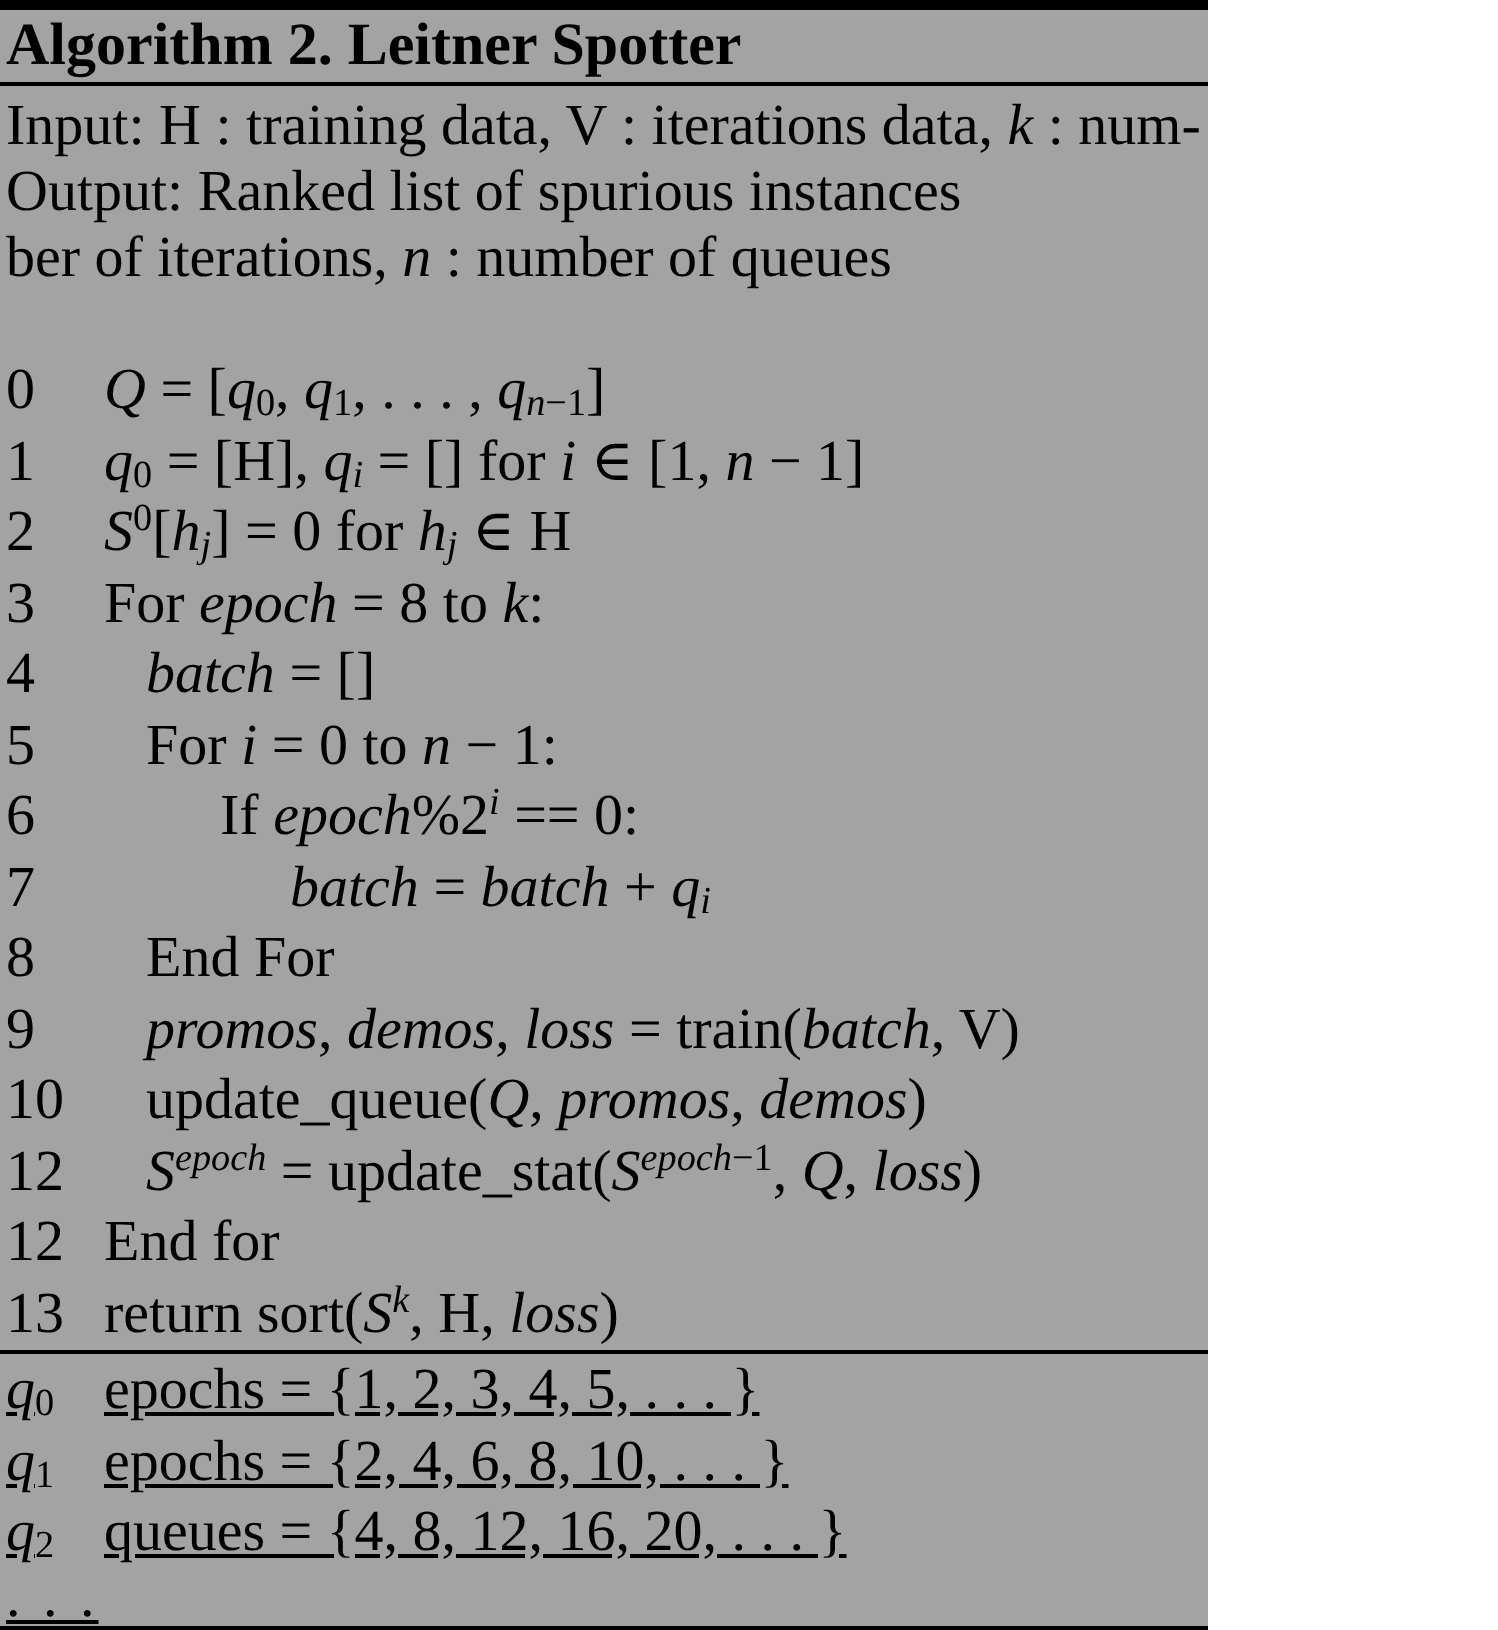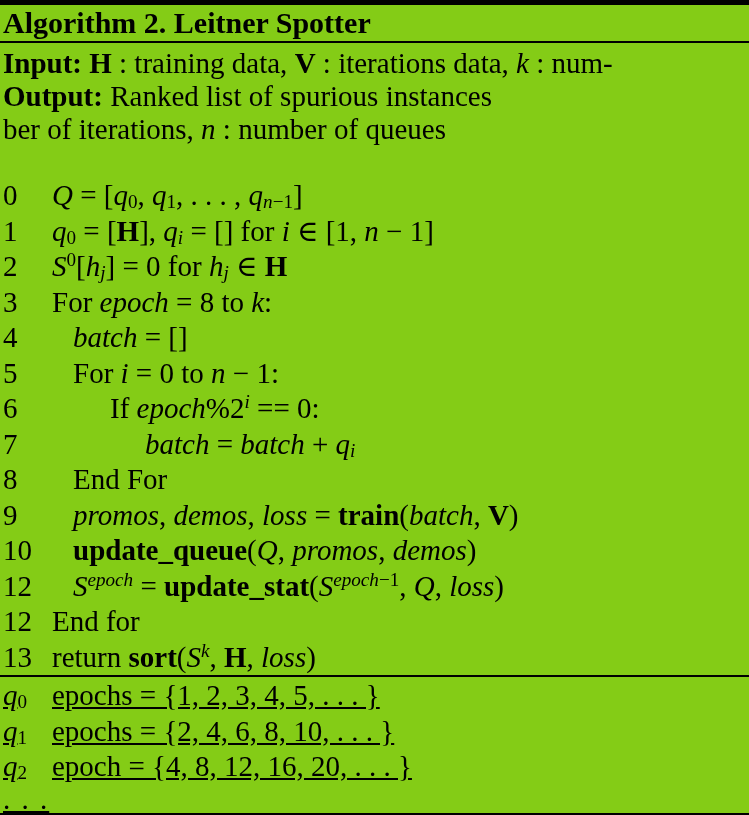--- a/index.html
+++ b/index.html
@@ -2,23 +2,23 @@
 <html><head>
 <meta charset="utf-8">
 <style>
   html, body {
     margin: 0;
     padding: 0;
     background: #ffffff;
   }
   .page {
     position: relative;
-    width: 749px;
+    width: 604px;
     height: 815px;
-    background: #84cc16;
+    background: #a3a3a3;
     color: #000000;
     font-family: "Liberation Serif", "DejaVu Serif", serif;
     font-size: 29px;
     overflow: hidden;
     box-sizing: border-box;
   }
   .rule-thick {
     height: 5px;
     background: #000000;
   }
@@ -63,21 +63,21 @@
   .lcontent.ind1 { padding-left: 21px; }
   .lcontent.ind2 { padding-left: 58px; }
   .lcontent.ind3 { padding-left: 93px; }
   .footer-rows { padding-top: 1px; text-decoration: underline; }
   .ellipsis-row {
     line-height: 28px;
     padding-left: 3px;
     letter-spacing: 2px;
   }
   .i { font-style: italic; }
-  .b { font-weight: bold; }
+  .b { font-weight: normal; }
   sup, sub {
     font-size: 0.66em;
     line-height: 0;
   }
   sup { vertical-align: 0.52em; }
   sub { vertical-align: -0.18em; }
 </style>
 </head>
 <body>
 
@@ -162,20 +162,20 @@
     <div class="code-line">
       <span class="lnum"><span class="i">q</span><sub>0</sub></span>
       <span class="lcontent ind0"><span>epochs = {1, 2, 3, 4, 5, . . . }</span></span>
     </div>
     <div class="code-line">
       <span class="lnum"><span class="i">q</span><sub>1</sub></span>
       <span class="lcontent ind0"><span>epochs = {2, 4, 6, 8, 10, . . . }</span></span>
     </div>
     <div class="code-line">
       <span class="lnum"><span class="i">q</span><sub>2</sub></span>
-      <span class="lcontent ind0"><span>epoch = {4, 8, 12, 16, 20, . . . }</span></span>
+      <span class="lcontent ind0"><span>queues = {4, 8, 12, 16, 20, . . . }</span></span>
     </div>
     <div class="ellipsis-row">. . .</div>
   </div>
 
   <div class="rule-double"></div>
 
 </div>
 
 </body></html>

